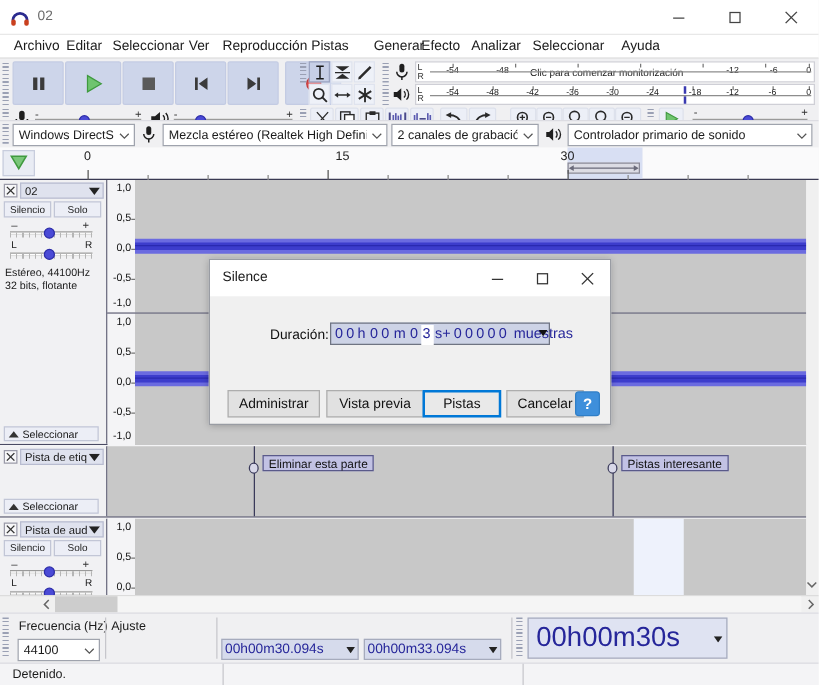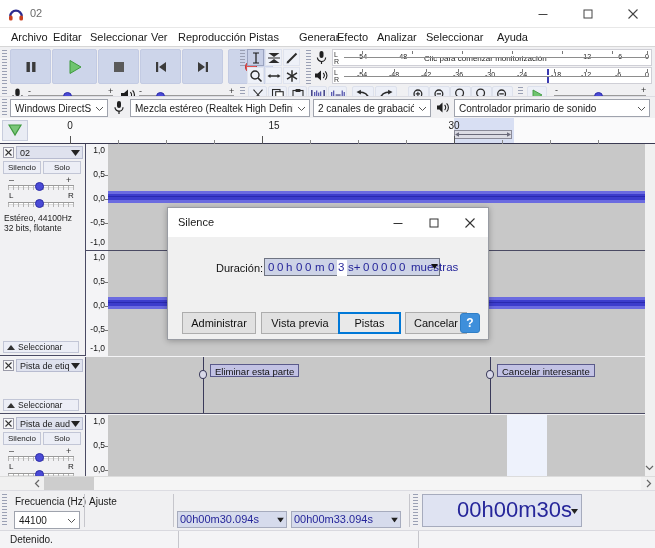--- a/index.html
+++ b/index.html
@@ -636,21 +636,21 @@
           <span class="tri-up"></span>
           <span>Seleccionar</span>
         </div>
       </div>
       <div class="lbl-track-body" style="left:86px; right:0;">
         <div class="lbl-stem" style="left:117px; top:0; height:56px;"></div>
         <div class="lbl-pin" style="left:113px; top:13px;"></div>
         <div class="lbl-flag" style="left:124px; top:7px;">Eliminar esta parte</div>
         <div class="lbl-stem" style="left:404px; top:0; height:56px;"></div>
         <div class="lbl-pin" style="left:400px; top:13px;"></div>
-        <div class="lbl-flag" style="left:411px; top:7px;">Cancelar interesante</div>
+        <div class="lbl-flag" style="left:411px; top:7px;">Pistas interesante</div>
       </div>
     </div>
 
     <div class="track" style="top:271px; height:61px; border-bottom:none;">
       <div class="tpanel">
         <div class="tclose">
           <svg width="9" height="9" viewBox="0 0 9 9" style="position:absolute;left:0;top:0;">
               <line x1="1.5" y1="1.5" x2="7.5" y2="7.5" stroke="#333" stroke-width="1.1"></line>
               <line x1="7.5" y1="1.5" x2="1.5" y2="7.5" stroke="#333" stroke-width="1.1"></line>
             </svg>
@@ -733,21 +733,21 @@
     </div>
     <div class="timefield" style="left:291px; top:20px; width:110px; height:17px;">
       <span class="tf-digits">00h00m33.094s</span>
       <svg class="tf-chev" width="7" height="5" viewBox="0 0 7 5">
           <polygon points="0,0 7,0 3.5,5" fill="#222"></polygon>
         </svg>
     </div>
     <div class="vsep" style="left:409px; top:3px; height:33px;"></div>
     <div class="grip" style="left:413px; top:3px; height:33px;"></div>
     <div class="bigtime" style="left:422px; top:3px; width:160px; height:33px;">
-      <span class="d" style="left:6px;margin-left:28px;">00h00m30s</span>
+      <span class="d" style="left:6px;">00h00m30s</span>
       <svg style="position:absolute;right:3px;top:14px;" width="7" height="5" viewBox="0 0 7 5">
           <polygon points="0,0 7,0 3.5,5" fill="#222"></polygon>
         </svg>
     </div>
   </div>
 
   <div class="statusbar">
     <span class="st">Detenido.</span>
     <div class="vsep" style="left:178px; top:0; height:18px;"></div>
     <div class="vsep" style="left:418px; top:0; height:18px;"></div>

